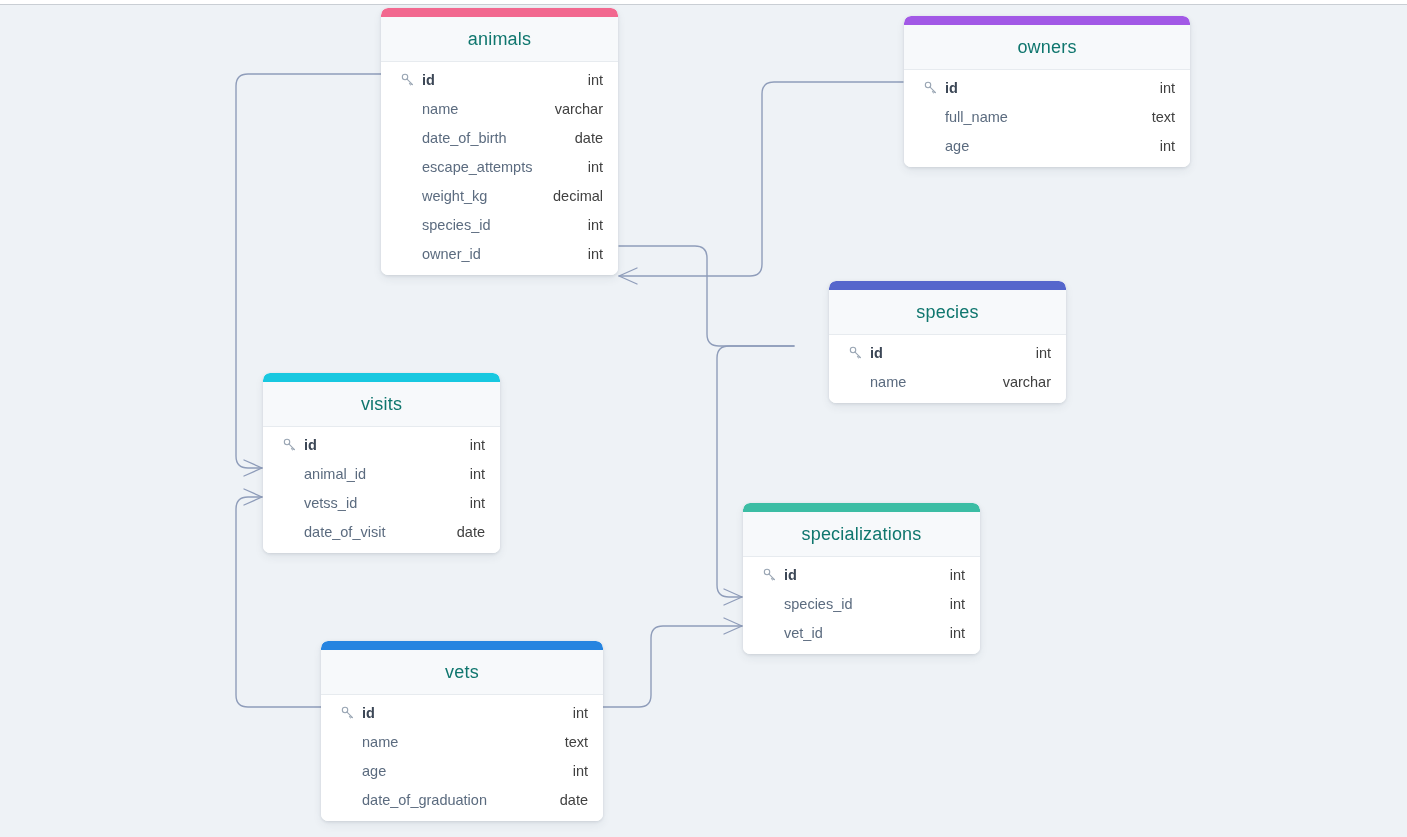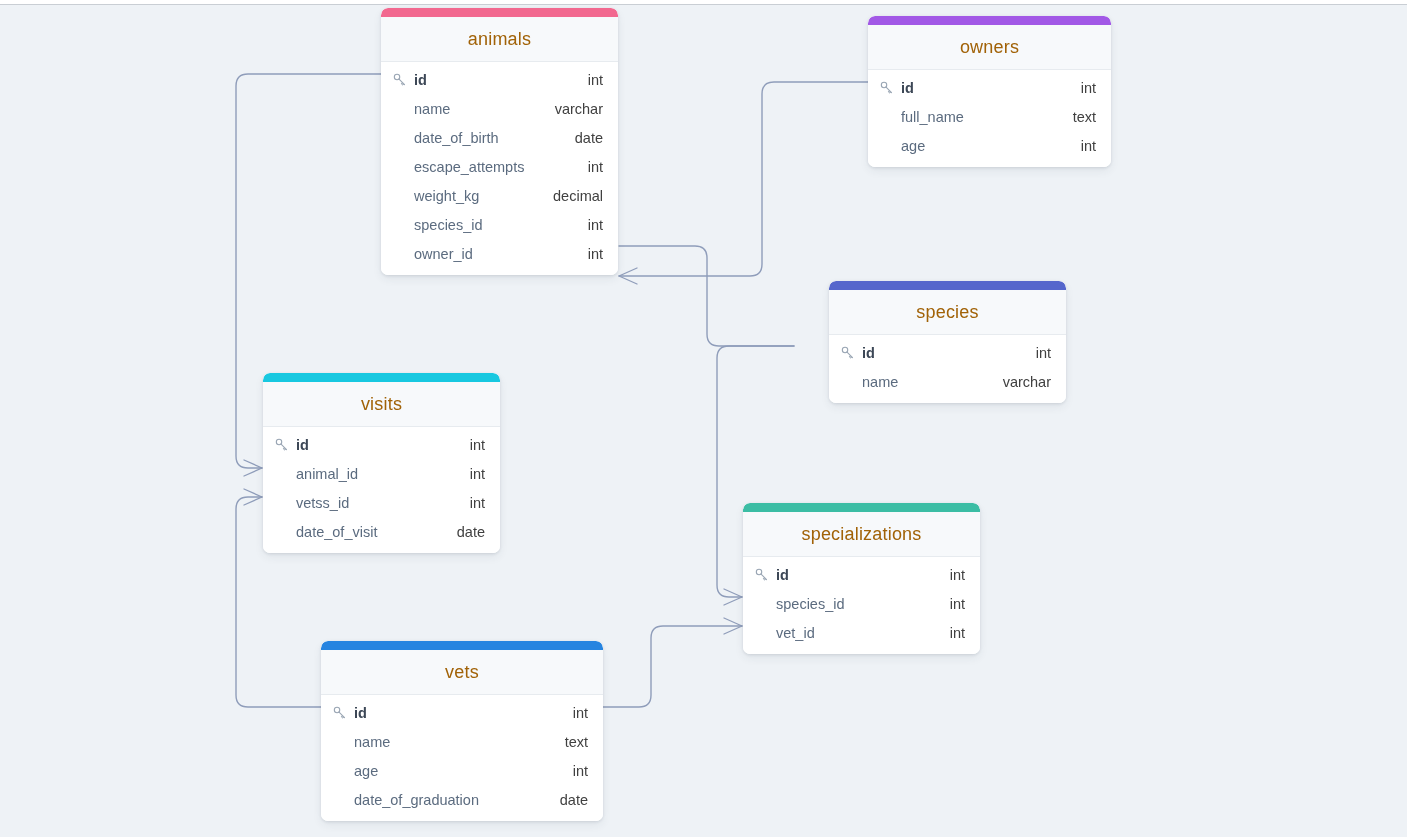--- a/index.html
+++ b/index.html
@@ -43,29 +43,29 @@
     border-radius: 7px 7px 0 0;
   }
   .card-title {
     height: 45px;
     display: flex;
     align-items: center;
     justify-content: center;
     background: #f7f9fb;
     border-bottom: 1px solid #e7ebef;
     font-size: 18px;
-    color: #a16207;
+    color: #0f766e;
     letter-spacing: 0.2px;
   }
   .rows { padding: 3px 0 7px 0; background: #ffffff; }
   .row {
     height: 29px;
     display: flex;
     align-items: center;
-    padding: 0 15px 0 12px;
+    padding: 0 15px 0 20px;
     font-size: 14.5px;
     white-space: nowrap;
   }
   .row .keycell {
     width: 21px;
     display: flex;
     align-items: center;
     flex: 0 0 21px;
   }
   .row .fname {
@@ -151,21 +151,21 @@
           <span class="fname">species_id</span>
           <span class="ftype">int</span>
         </div>
         <div class="row">
           <span class="keycell"></span>
           <span class="fname">owner_id</span>
           <span class="ftype">int</span>
         </div>
       </div>
     </div>
-    <div class="table-card" style="left: 868px; top: 16px; width: 243px;">
+    <div class="table-card" style="left: 904px; top: 16px; width: 286px;">
       <div class="accent" style="background: rgb(162, 89, 230);"></div>
       <div class="card-title">owners</div>
       <div class="rows">
         <div class="row pk">
           <span class="keycell">
             <svg class="keyicon" width="14" height="14" viewBox="0 0 16 16">
               <g fill="none" stroke="#9aa6b4" stroke-width="1.25" stroke-linecap="round">
                 <circle cx="4.6" cy="4.6" r="3.1"></circle>
                 <path d="M6.9 6.9 L13.2 13.2 M11.0 11.0 L9.6 12.4 M12.2 12.2 L11.0 13.5"></path>
               </g>

